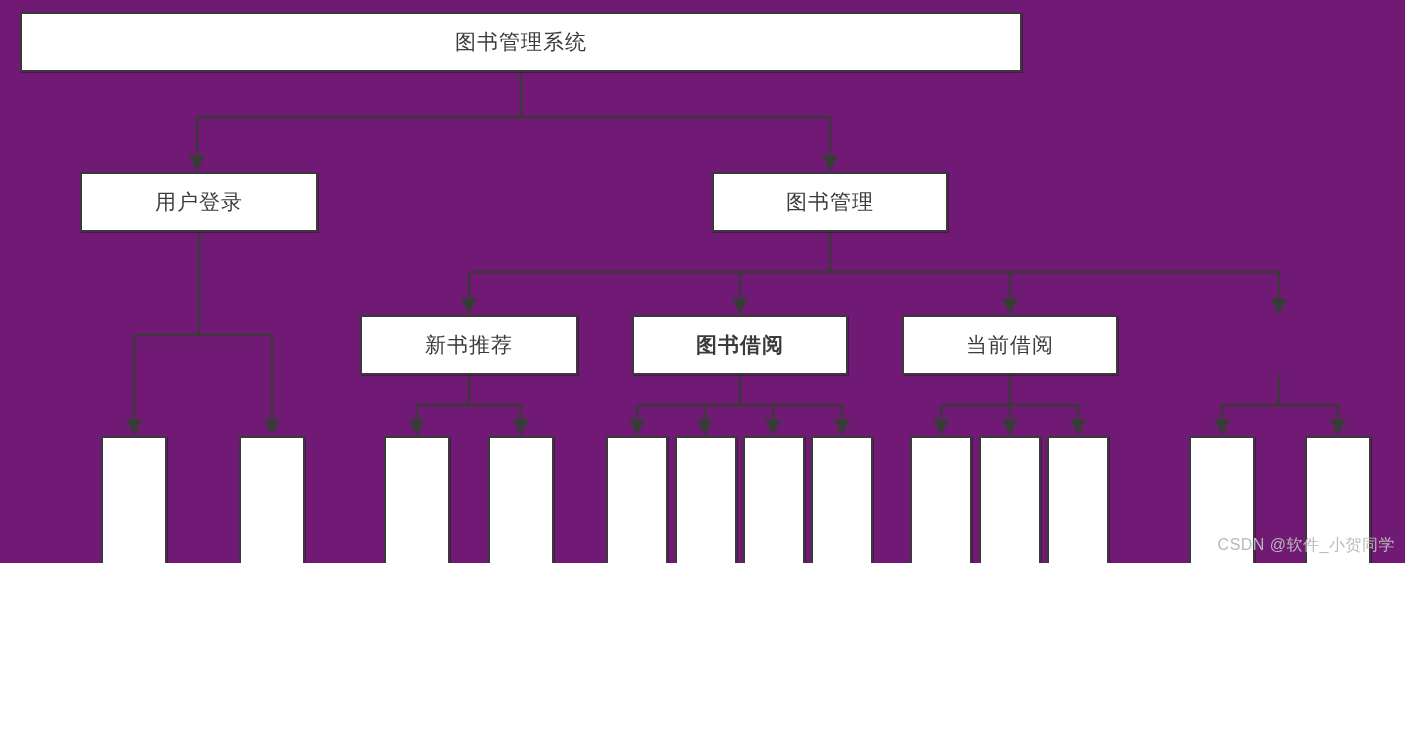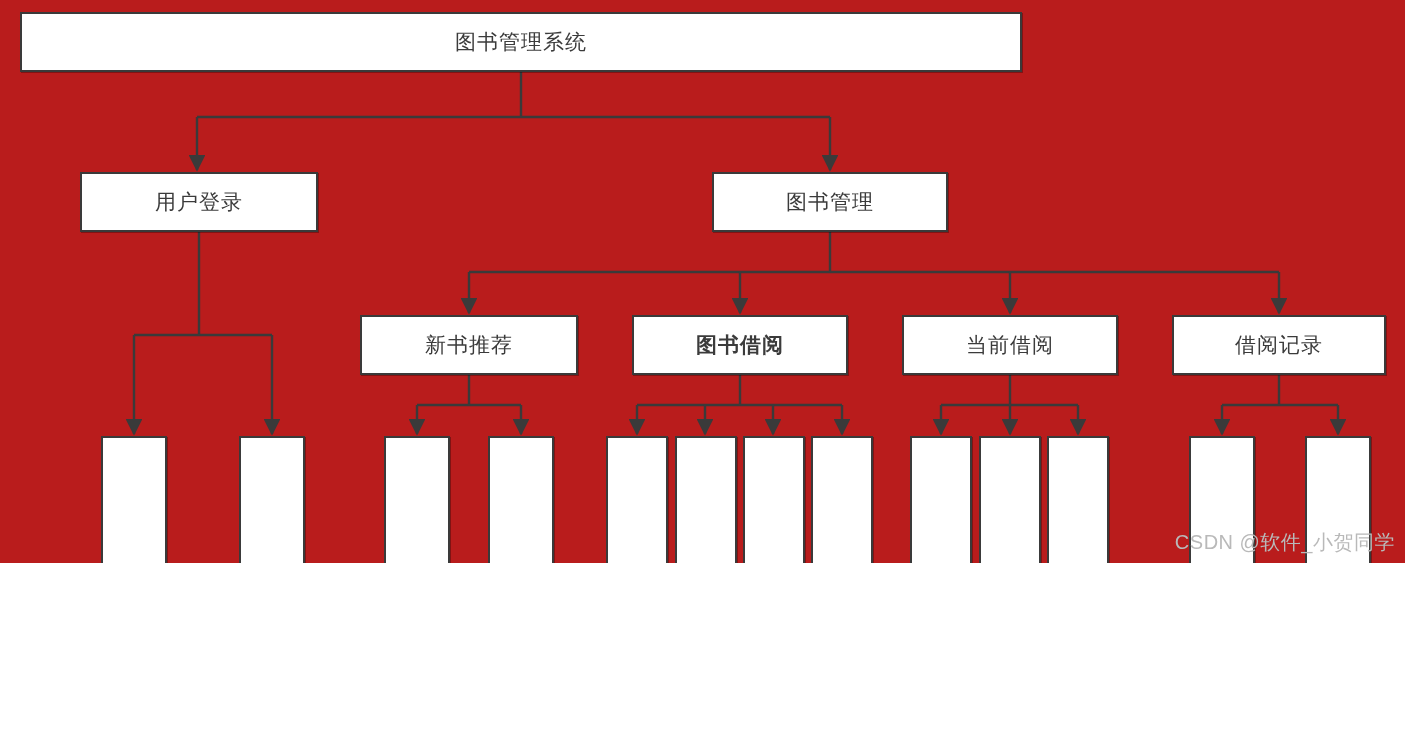--- a/index.html
+++ b/index.html
@@ -7,21 +7,21 @@
     padding: 0;
     background: #ffffff;
   }
   body {
     font-family: "Liberation Sans", "DejaVu Sans", sans-serif;
   }
   #canvas {
     position: relative;
     width: 1405px;
     height: 563px;
-    background: #b91c1c;
+    background: #701a75;
     overflow: hidden;
   }
   svg.wires {
     position: absolute;
     left: 0;
     top: 0;
     width: 1405px;
     height: 747px;
   }
   .node {
@@ -49,21 +49,21 @@
     justify-content: center;
     padding-top: 14px;
   }
   .node.vert.tall {
     padding-top: 6px;
   }
   .watermark {
     position: absolute;
     right: 10px;
     bottom: 7px;
-    font-size: 20px;
+    font-size: 16px;
     color: #b9b9b9;
     letter-spacing: 0.5px;
     white-space: nowrap;
     pointer-events: none;
   }
 </style>
 </head>
 <body>
 
 <div id="canvas">
@@ -119,21 +119,20 @@
   </svg>
 
   <div class="node horiz" style="left:20px; top:12px; width:1002px; height:60px;">图书管理系统</div>
 
   <div class="node horiz" style="left:80px; top:172px; width:238px; height:60px;">用户登录</div>
   <div class="node horiz" style="left:360px; top:315px; width:218px; height:60px;">新书推荐</div>
 
   <div class="node horiz" style="left:712px; top:172px; width:236px; height:60px;">图书管理</div>
   <div class="node horiz" style="left:632px; top:315px; width:216px; height:60px;font-weight:bold;">图书借阅</div>
   <div class="node horiz" style="left:902px; top:315px; width:216px; height:60px;text-align:right;">当前借阅</div>
-  <div class="node horiz" style="left:1172px; top:315px; width:214px; height:60px;">借阅记录</div>
 
   <div class="node vert" style="left:101px; top:436px; width:66px; height:299px;">用户登录</div>
   <div class="node vert" style="left:239px; top:436px; width:66px; height:299px;">注销登录</div>
 
   <div class="node vert" style="left:384px; top:436px; width:66px; height:299px;">查询图书</div>
   <div class="node vert" style="left:488px; top:436px; width:66px; height:299px;">借阅图书</div>
 
   <div class="node vert" style="left:606px; top:436px; width:62px; height:299px;">查询图书</div>
   <div class="node vert tall" style="left:675px; top:436px; width:62px; height:299px;">新增图书（管理员）</div>
   <div class="node vert tall" style="left:743px; top:436px; width:62px; height:299px;">编辑图书（管理员）</div>

